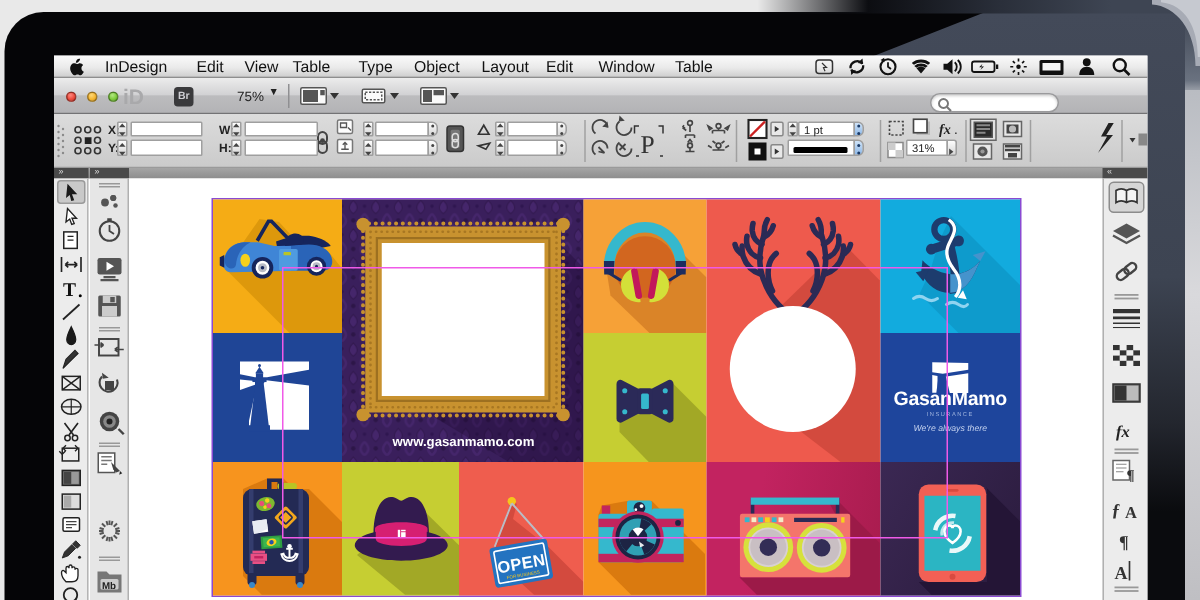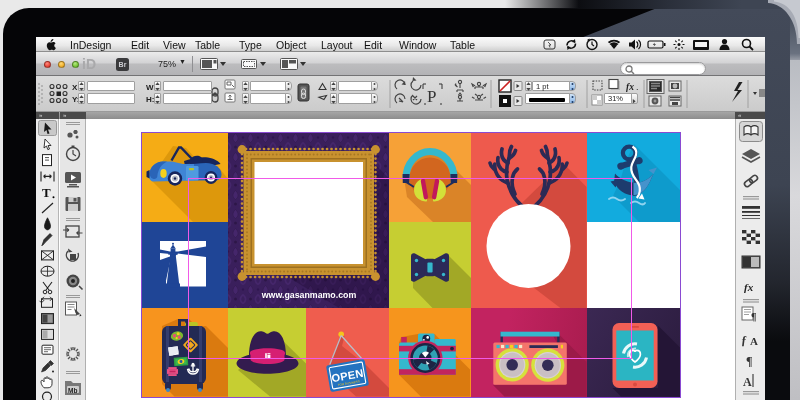--- a/index.html
+++ b/index.html
@@ -734,20 +734,33 @@
           <path d="M41.5,25 L47.5,24 C51,36 53.5,48 53,62 L46,63 C48,50 46,37 41.5,25 Z" fill="#1d3c6e"></path>
           <path d="M27,49 C31.5,58 38.5,62.5 46.5,62.2 C54.5,61.9 60.5,55.5 64.5,45 L66.5,41 C60.5,47.5 53.5,50.5 46,49.6 C38.5,48.7 32,45 28,40.5 Z" fill="#1d3c6e"></path>
           <path d="M46.5,62.2 C54.5,61.9 60.5,55.5 64.5,45 L66.5,41 C60.5,47.5 53.5,50.5 46.5,49.7 Z" fill="#4593cc"></path>
           <polygon points="23.5,48.5 32.5,46.5 28.5,54.5" fill="#1d3c6e"></polygon>
           <polygon points="66.5,41 70,34.5 61.5,37" fill="#4593cc"></polygon>
           <path d="M45.5,13.5 C48.5,15.5 50,18.5 49,22 C47.8,26.5 44.8,29.5 44.3,34 C43.8,38.5 45.8,42.5 48.8,46.5 C51.8,50.2 53.2,54 52.8,58 C52.6,60.5 51.6,63 49.8,65" stroke="#fff" stroke-width="2.2" fill="none"></path>
           <polygon points="55,60.5 57.5,66.5 51.5,65.5" fill="#fff"></polygon>
           <path d="M22,66 q4,-2.8 8,0 t8,0 M44,70 q4,-2.8 8,0 t6,0" stroke="#8fd4f0" stroke-width="2" fill="none" stroke-linecap="round"></path>
         </svg>
       </div>
+      <div class="cell" style="left:445px;top:89px;width:93px;height:86.5px;background:#1E459C">
+        <svg width="93" height="86.5" viewBox="0 0 93 86.5">
+          <g fill="#fff">
+            <polygon points="34.5,19.5 58.5,20 58.5,24.5 41.5,27.2 34.5,26.2"></polygon>
+            <polygon points="34.5,28 38,28.6 38,39.8 34.5,39.8"></polygon>
+            <polygon points="42.8,29.2 58.5,26.8 58.5,40 41,40"></polygon>
+          </g>
+          <polygon points="38.8,28.2 43.4,28.2 46.2,40 37.2,40" fill="#1E459C"></polygon>
+          <text x="46.5" y="48" font-size="13" font-weight="bold" fill="#fff" text-anchor="middle" font-family="Liberation Sans,sans-serif" letter-spacing="-0.2">GasanMamo</text>
+          <text x="46.5" y="55" font-size="3.8" fill="#9fb4de" text-anchor="middle" font-family="Liberation Sans,sans-serif" letter-spacing="1">INSURANCE</text>
+          <text x="46.5" y="65.5" font-size="5.8" font-style="italic" fill="#c3d1ee" text-anchor="middle" font-family="Liberation Sans,sans-serif">We're always there</text>
+        </svg>
+      </div>
       <div class="cell" style="left:445px;top:175.5px;width:93px;height:88.5px;background:linear-gradient(120deg,#3B2853,#2A1B3D)">
         <svg width="93" height="88.5" viewBox="0 0 93 88.5">
           <polygon points="70.5,17 93,39.5 93,88.5 34,88.5 25.5,80 71,80 71,17" fill="#241536"></polygon>
           <rect x="25.5" y="15" width="45" height="65" rx="6.5" fill="#f26055"></rect>
           <rect x="29.3" y="22.5" width="37.4" height="50" fill="#2bb5c3"></rect>
           <rect x="44" y="18" width="8" height="1.8" rx="0.9" fill="#d94a40"></rect>
           <circle cx="48" cy="76.5" r="2" fill="#d94a40"></circle>
           <g transform="translate(48,47.5)" fill="none" stroke="#fff">
             <path d="M-11.5,-2 A11.7,11.7 0 0 1 2,-11.5" stroke-width="3" opacity="0.9"></path>
             <path d="M11.5,2 A11.7,11.7 0 0 1 -2,11.5" stroke-width="3" opacity="0.9"></path>

